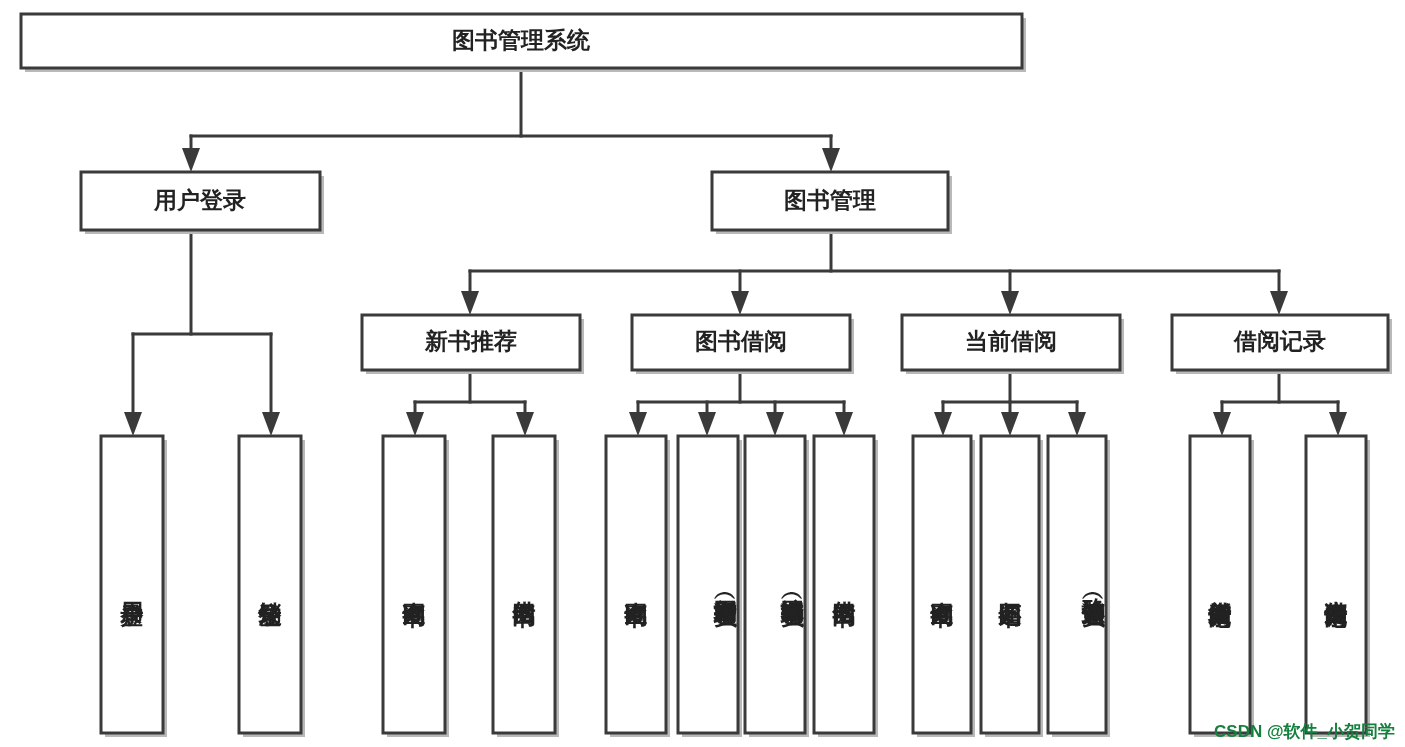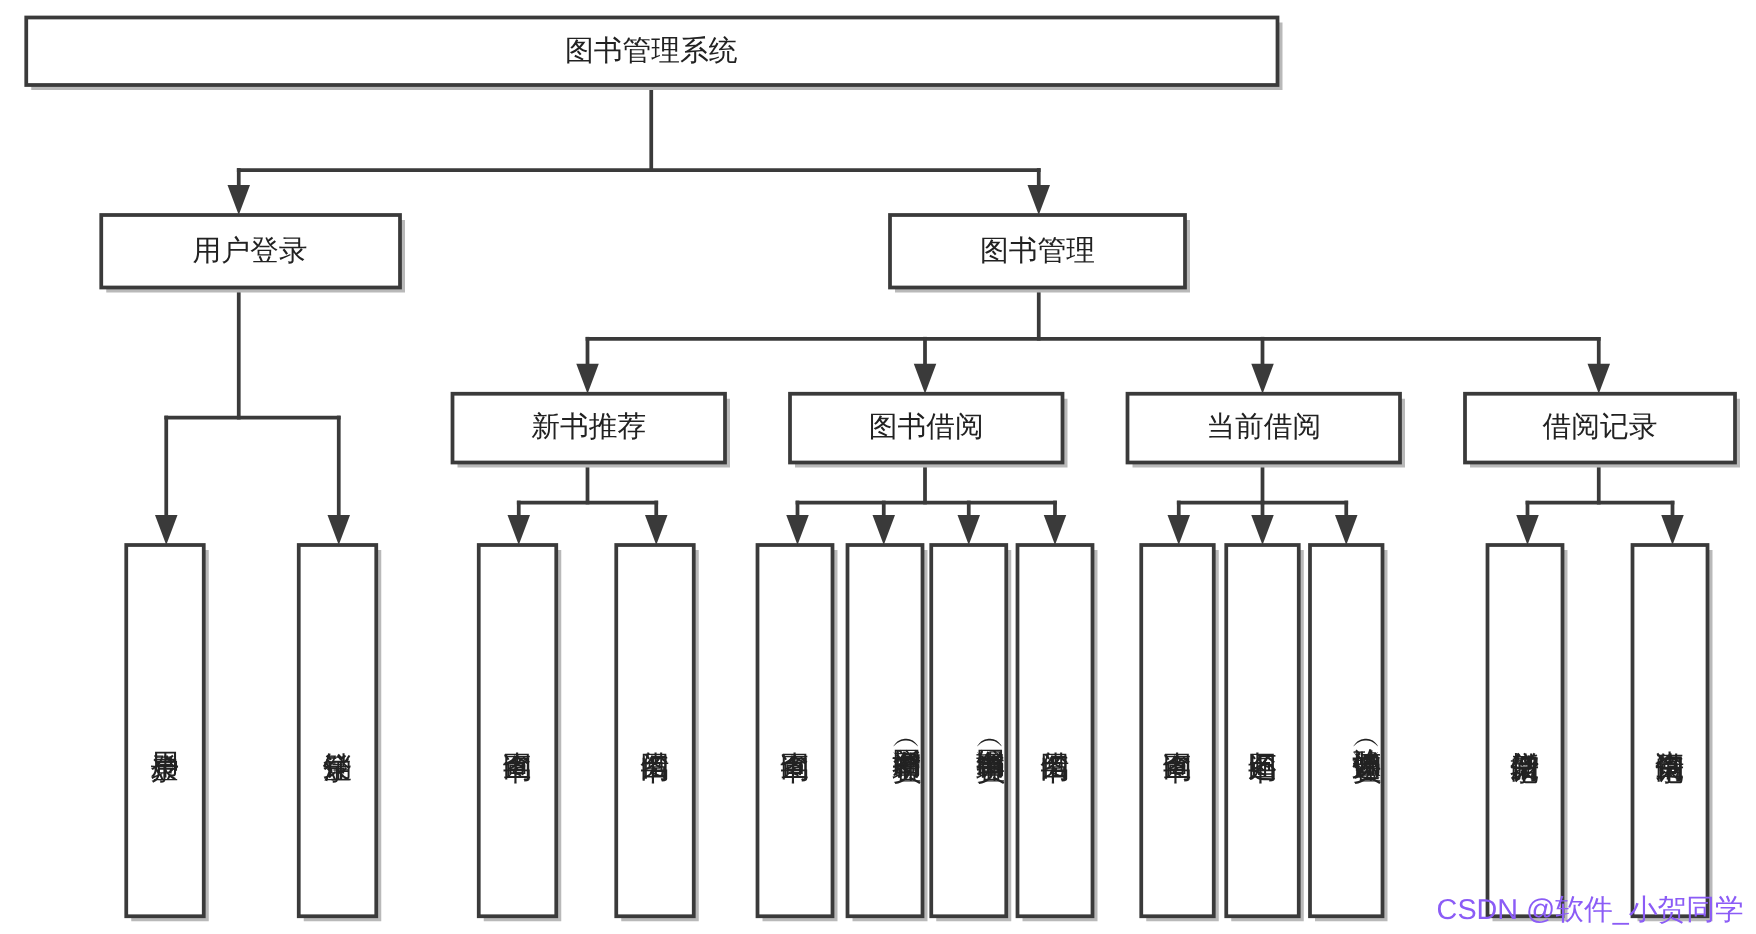--- a/index.html
+++ b/index.html
@@ -10,20 +10,21 @@
   body {
     width: 1405px;
     height: 747px;
     font-family: "Liberation Sans", "DejaVu Sans", sans-serif;
     overflow: hidden;
   }
   #diagram-root {
     position: relative;
     width: 1405px;
     height: 747px;
+    font-weight: bold;
   }
   svg.canvas {
     position: absolute;
     top: 0;
     left: 0;
     width: 1405px;
     height: 747px;
     display: block;
   }
   .node-rect {
@@ -68,22 +69,22 @@
     pointer-events: none;
   }
   .vlabel.mid {
     align-items: center;
   }
   .watermark {
     position: absolute;
     right: 10px;
     bottom: 4px;
     font-family: "Liberation Sans", "DejaVu Sans", sans-serif;
-    font-size: 23px;
-    color: #8b5cf6;
+    font-size: 17px;
+    color: #15803d;
     white-space: nowrap;
   }
 </style>
 </head>
 <body>
 
 <div id="diagram-root">
 
   <svg class="canvas" viewBox="0 0 1405 747" xmlns="http://www.w3.org/2000/svg">
 

